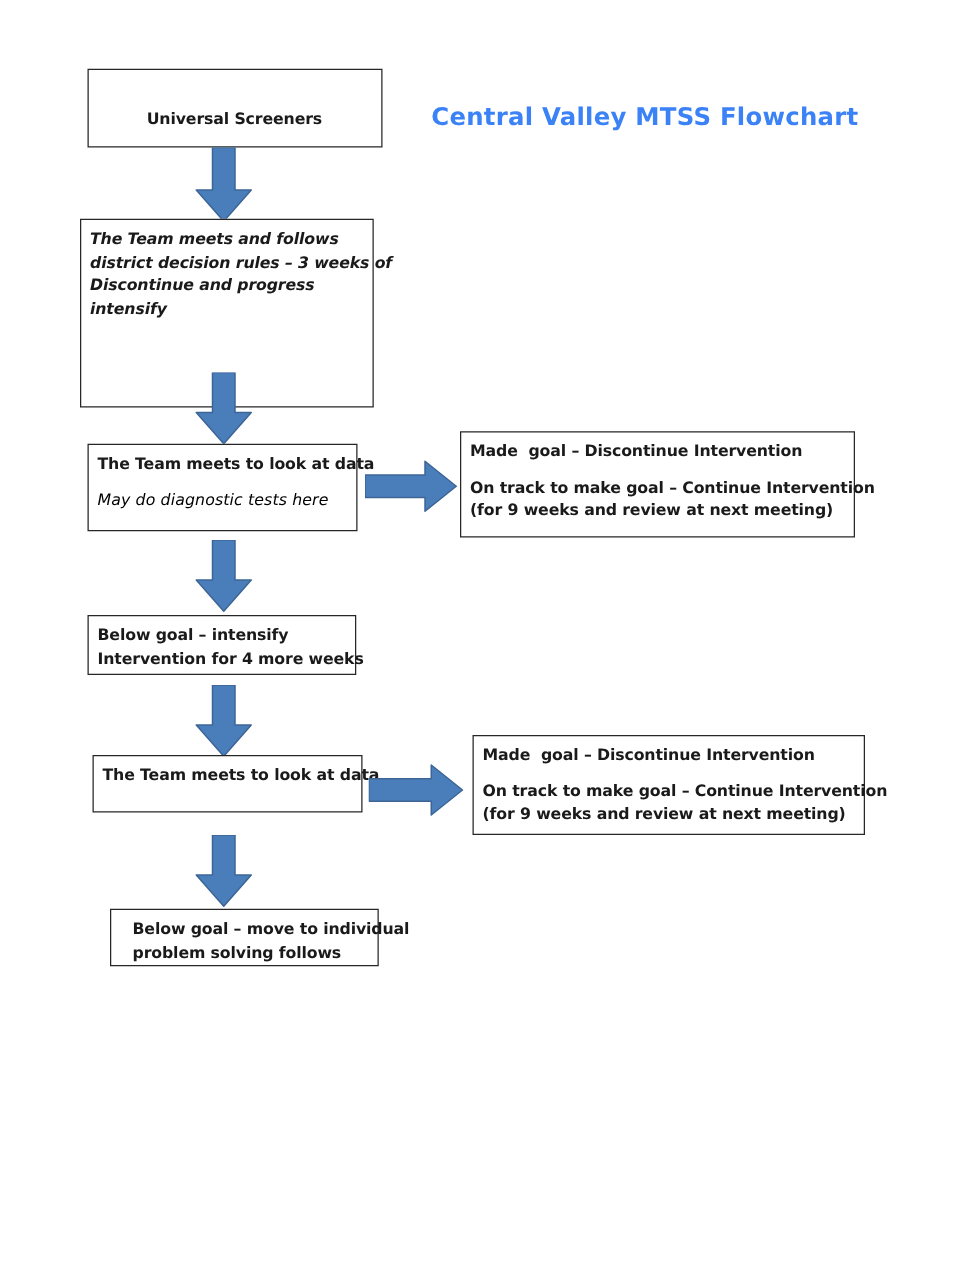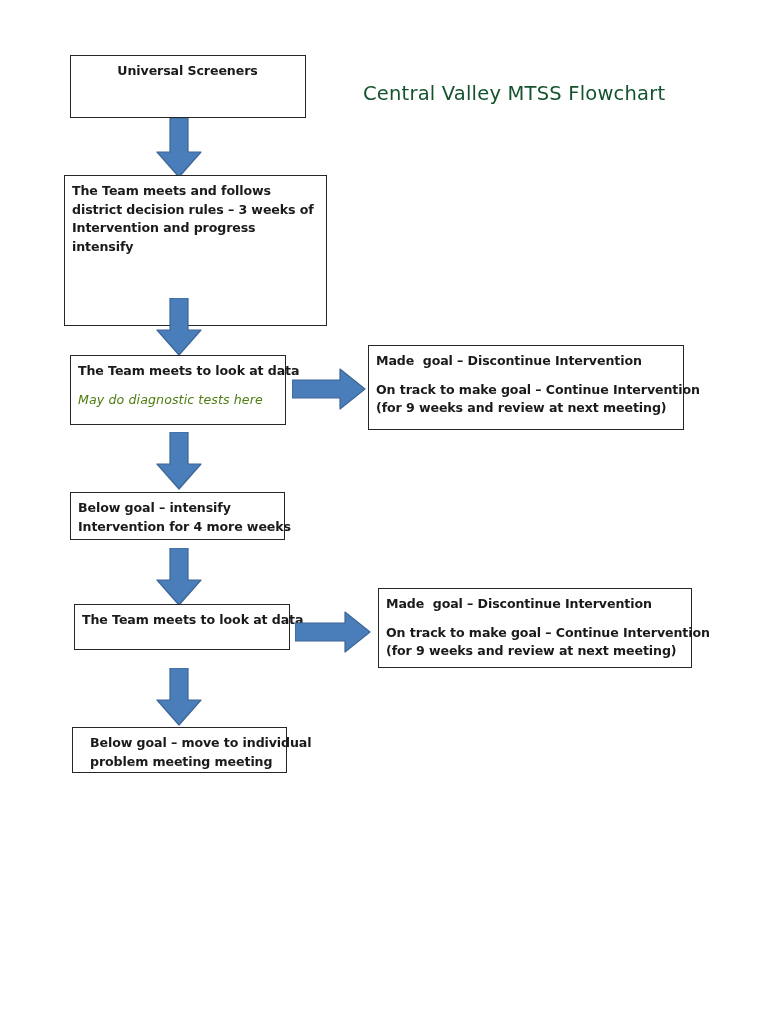--- a/index.html
+++ b/index.html
@@ -32,52 +32,51 @@
     display: block;
     font-weight: bold;
     font-size: 12.6px;
     line-height: 18.5px;
     letter-spacing: -0.1px;
     white-space: pre;
   }
   .node .line.italic {
     font-weight: normal;
     font-style: italic;
-    color: #4d7c0f;
+    color: #000000;
     letter-spacing: 0.1px;
   }
   .node .spacer {
     display: block;
     height: 10px;
   }
 
   
   #chart-title {
     position: absolute;
     left: 345px;
     top: 82px;
     font-size: 19.5px;
-    font-weight: normal;
+    font-weight: bold;
     letter-spacing: 0.2px;
-    color: #14532d;
+    color: #3b82f6;
     white-space: nowrap;
-    margin-left: 18px;
   }
 
   
   #node-universal-screeners { left: 70px;  top: 55px;  width: 236px; height: 63px; }
-  #node-universal-screeners .line { text-align: center; }
+  #node-universal-screeners .line { text-align: center; margin-top: 24px; }
 
-  #node-team-meets-follows  { left: 64px;  top: 175px; width: 263px; height: 151px; }
+  #node-team-meets-follows  { left: 64px;  top: 175px; width: 235px; height: 151px; font-style: italic; }
   #node-team-meets-data-1   { left: 70px;  top: 355px; width: 216px; height: 70px; }
   #node-outcome-1           { left: 368px; top: 345px; width: 316px; height: 85px; }
   #node-below-goal-intensify{ left: 70px;  top: 492px; width: 215px; height: 48px; }
   #node-team-meets-data-2   { left: 74px;  top: 604px; width: 216px; height: 46px; }
   #node-outcome-2           { left: 378px; top: 588px; width: 314px; height: 80px; }
-  #node-below-goal-move     { left: 72px;  top: 727px; width: 215px; height: 46px; padding-left: 17px; }
+  #node-below-goal-move     { left: 88px;  top: 727px; width: 215px; height: 46px; padding-left: 17px; }
 
   
   .arrow {
     position: absolute;
   }
   .arrow svg { display: block; }
 </style>
 </head>
 <body>
 
@@ -91,21 +90,21 @@
 
   <div class="arrow" style="left:156px; top:118px;">
     <svg width="46" height="60" viewBox="0 0 46 60">
       <polygon points="14,0 32,0 32,34 45,34 23,59 1,34 14,34" fill="#4a7ebb" stroke="#3c6596" stroke-width="1.2" stroke-linejoin="round"></polygon>
     </svg>
   </div>
 
   <div class="node" id="node-team-meets-follows">
     <span class="line">The Team meets and follows</span>
     <span class="line">district decision rules – 3 weeks of</span>
-    <span class="line">Intervention and progress</span>
+    <span class="line">Discontinue and progress</span>
     <span class="line">intensify</span>
   </div>
 
   <div class="arrow" style="left:156px; top:298px;">
     <svg width="46" height="58" viewBox="0 0 46 58">
       <polygon points="14,0 32,0 32,32 45,32 23,57 1,32 14,32" fill="#4a7ebb" stroke="#3c6596" stroke-width="1.2" stroke-linejoin="round"></polygon>
     </svg>
   </div>
 
   <div class="node" id="node-team-meets-data-1">
@@ -162,16 +161,16 @@
   </div>
 
   <div class="arrow" style="left:156px; top:668px;">
     <svg width="46" height="58" viewBox="0 0 46 58">
       <polygon points="14,0 32,0 32,32 45,32 23,57 1,32 14,32" fill="#4a7ebb" stroke="#3c6596" stroke-width="1.2" stroke-linejoin="round"></polygon>
     </svg>
   </div>
 
   <div class="node" id="node-below-goal-move">
     <span class="line">Below goal – move to individual</span>
-    <span class="line">problem meeting meeting</span>
+    <span class="line">problem solving follows</span>
   </div>
 
 </div>
 
 </body></html>

